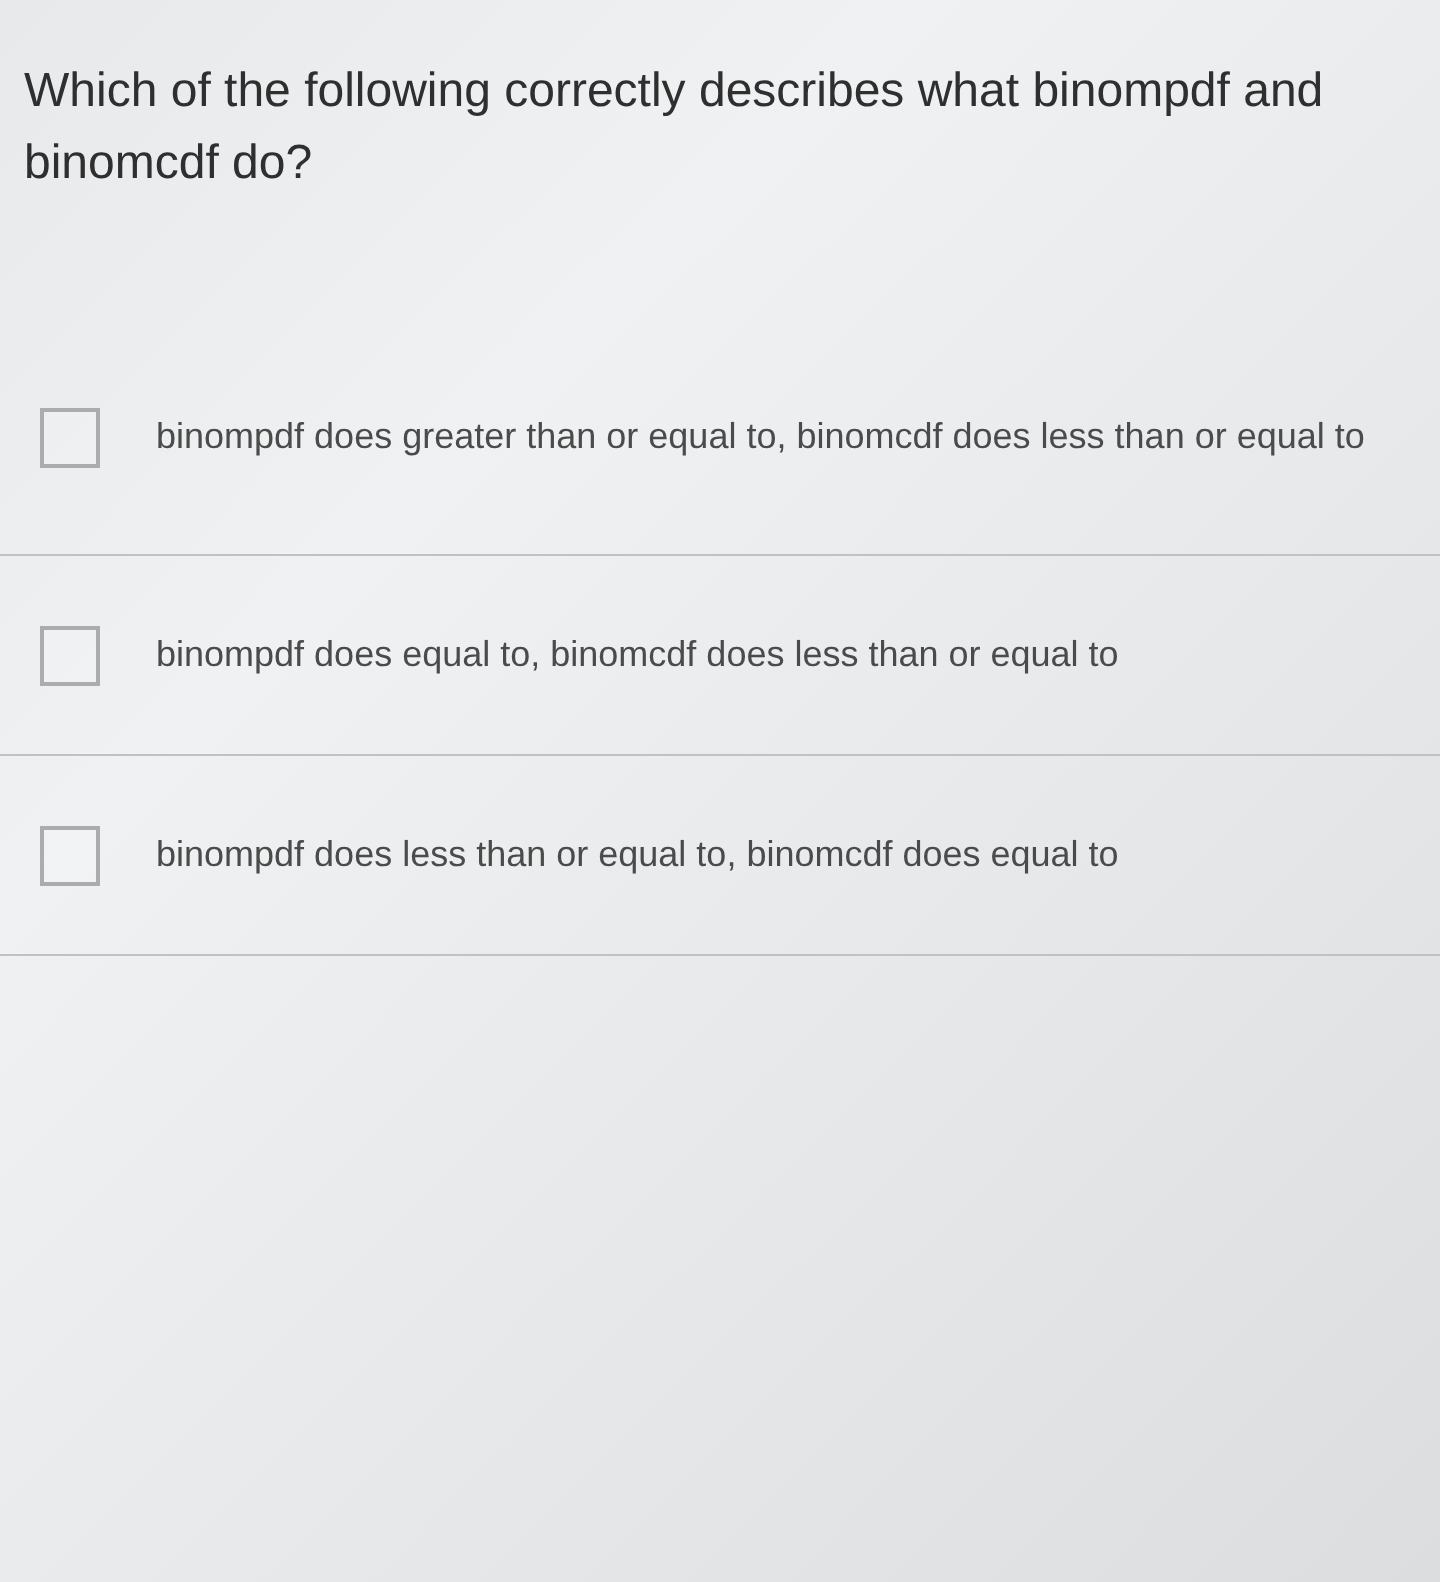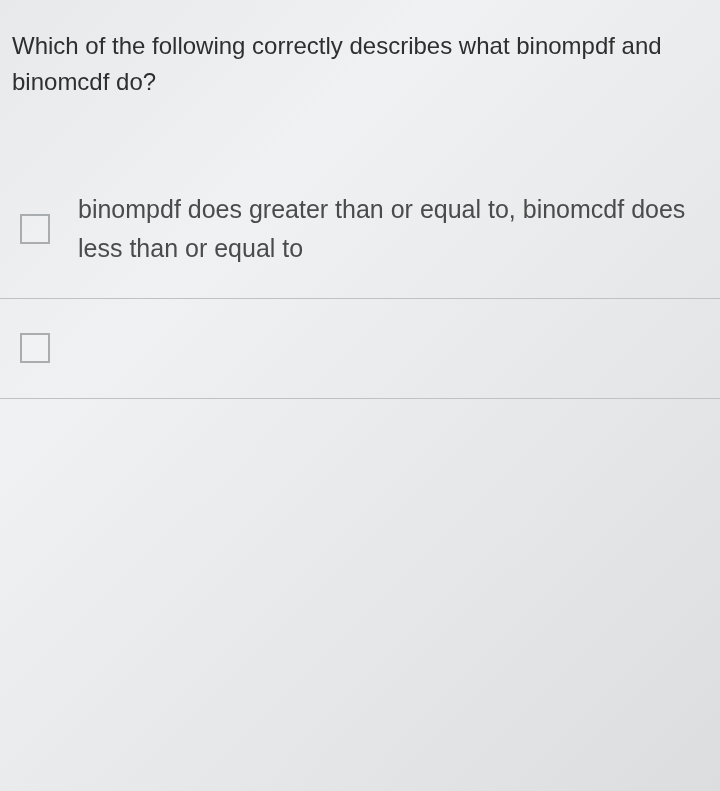--- a/index.html
+++ b/index.html
@@ -39,39 +39,44 @@
   .checkbox {
     flex: 0 0 auto;
     width: 30px;
     height: 30px;
     border: 2px solid #a9adb0;
     background: rgba(255,255,255,0.15);
     margin-right: 28px;
     cursor: pointer;
   }
   .option-text {
-    font-size: 25px;
+    font-size: 18px;
     line-height: 1.55;
     color: #4a4b4b;
     flex: 1;
   }
 </style>
 </head>
 <body>
 
 <div class="page">
   <div class="question">Which of the following correctly describes what binompdf and binomcdf do?</div>
 
   <div class="options">
 
     <div class="option">
       <div class="checkbox"></div>
       <div class="option-text">binompdf does greater than or equal to, binomcdf does less than or equal to</div>
     </div>
 
+    <div class="option">
+      <div class="checkbox"></div>
+      <div class="option-text">binompdf does equal to, binomcdf does less than or equal to</div>
+    </div>
 
     <div class="option">
       <div class="checkbox"></div>
+      <div class="option-text">binompdf does less than or equal to, binomcdf does equal to</div>
     </div>
 
 
   </div>
 </div>
 
 </body></html>

